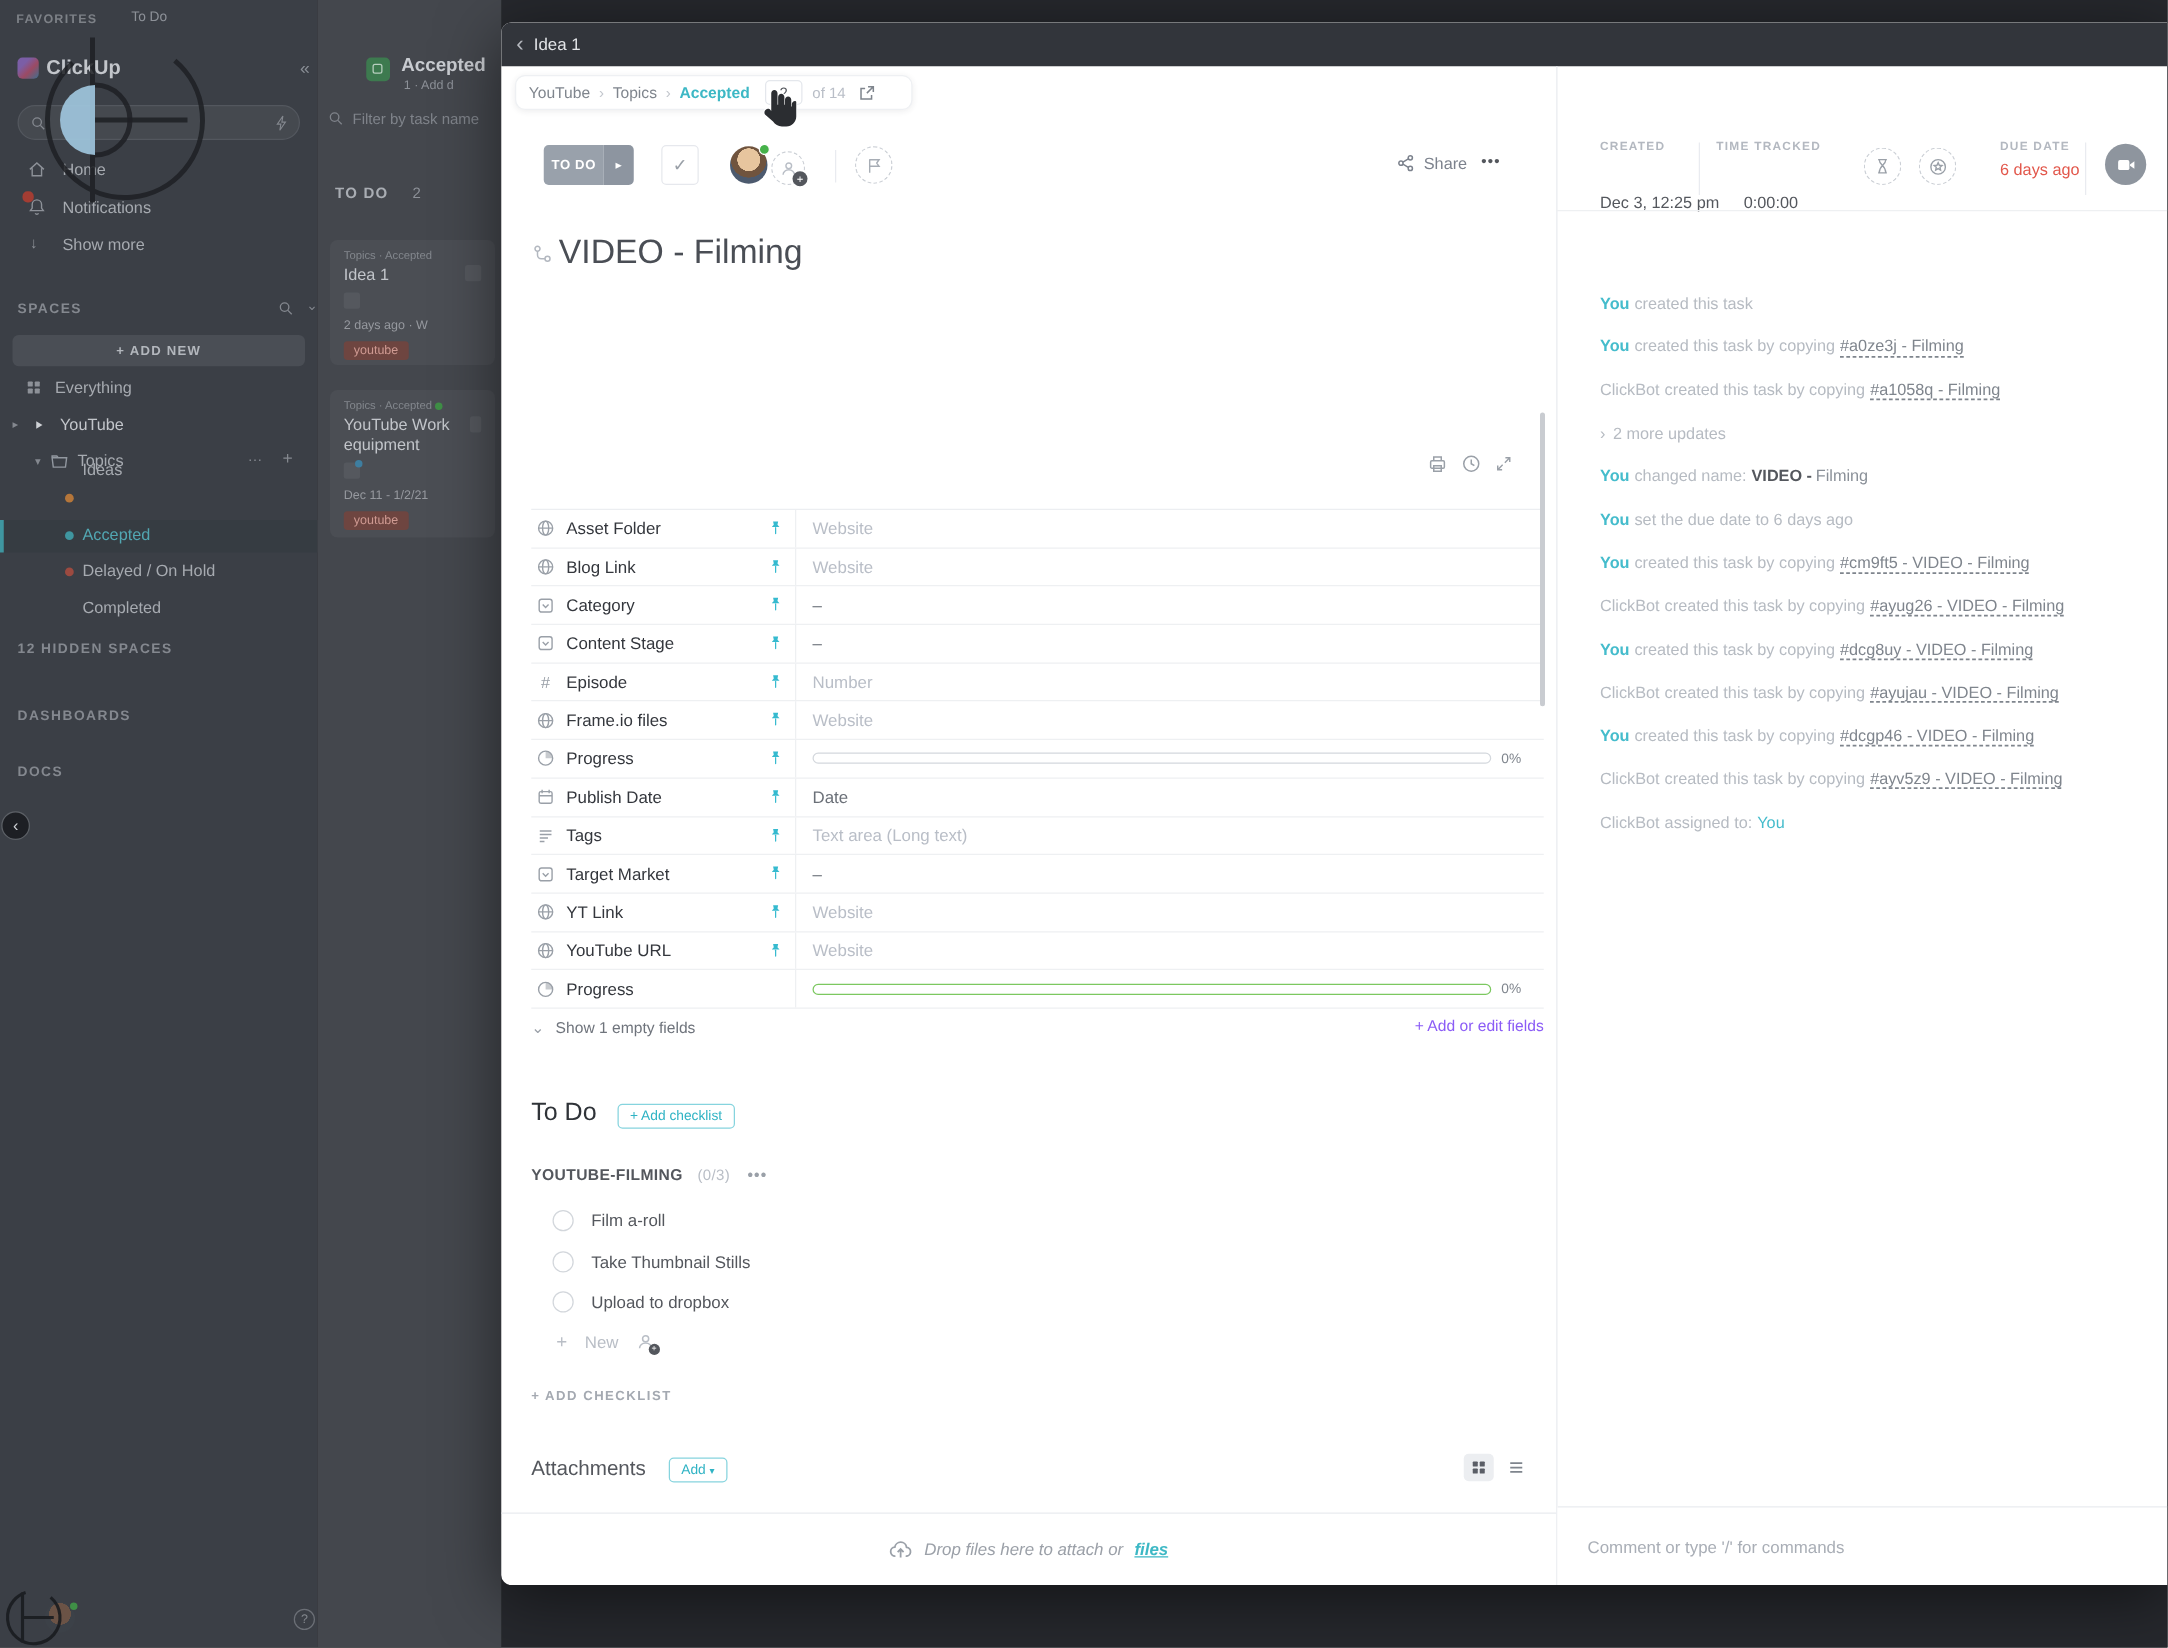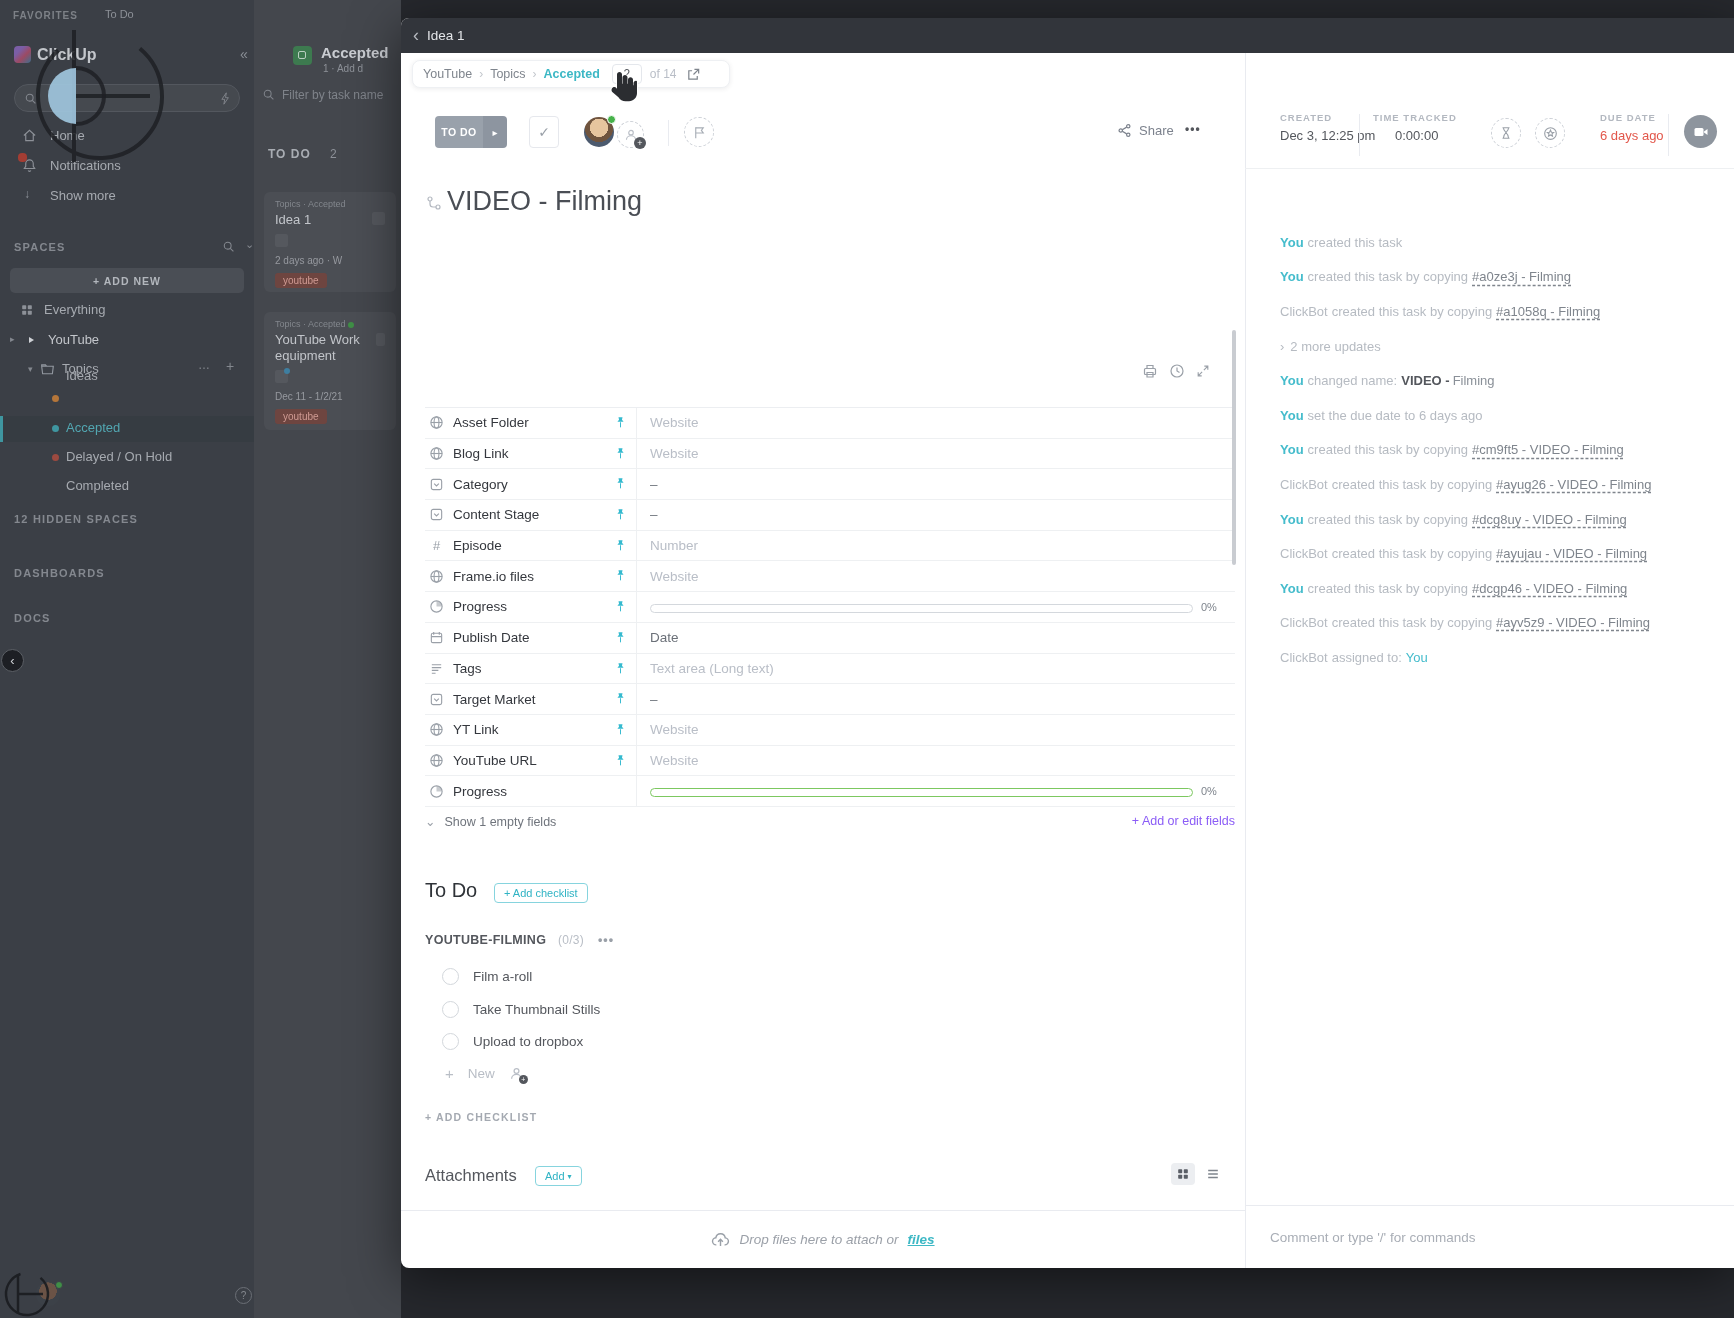--- a/index.html
+++ b/index.html
@@ -50,31 +50,31 @@
   .status-btn{left:34px;top:98px;height:32px;display:flex;}
   .status-main{width:48px;background:#99a1ab;color:#fff;font-size:10.5px;font-weight:bold;letter-spacing:.5px;display:flex;align-items:center;justify-content:center;border-radius:4px 0 0 4px;}
   .status-arrow{width:24px;background:#8d95a0;color:#fff;display:flex;align-items:center;justify-content:center;border-radius:0 4px 4px 0;font-size:10px;}
   .chk-btn{left:128px;top:98px;width:30px;height:32px;border:1px solid #e6e8ed;border-radius:4px;display:flex;align-items:center;justify-content:center;color:#9aa0a8;font-size:14px;}
   .avatar{left:183px;top:99px;width:30px;height:30px;border-radius:50%;background:radial-gradient(circle at 50% 36%,#e7c59e 0 37%,#70543e 38% 58%,#4c5a6e 59% 100%);}
   .odot{width:9px;height:9px;border-radius:50%;background:#46b24a;border:1.5px solid #fff;}
   .dashcirc{border:1.4px dashed #ccd0d6;border-radius:50%;display:flex;align-items:center;justify-content:center;}
   .tb-divider{width:1px;background:#e9ebf0;}
   .share{display:flex;align-items:center;gap:7px;color:#7c828d;font-size:13px;}
   .meta-label{font-size:9.5px;letter-spacing:1px;color:#b3b8c0;font-weight:bold;}
-  .meta-value{font-size:13px;color:#54575d;}
+  .meta-value{font-size:13px;color:#54575d;margin-top:26px;}
   .playdot{width:15px;height:15px;border-radius:50%;background:#46b24a;position:relative;}
   .playdot:after{content:"";position:absolute;left:6px;top:4.5px;border-left:5px solid #fff;border-top:3px solid transparent;border-bottom:3px solid transparent;}
   .task-title{font-size:27px;color:#4a4e55;}
   .frows{left:24px;top:389px;width:810px;}
   .frow{display:flex;height:30.7px;border-top:1px solid #eef0f2;align-items:center;}
   .frow:first-child{border-top:1px solid #eceef1;}
   .fcell-l{width:212px;display:flex;align-items:center;gap:9px;padding-left:4px;height:100%;border-right:1px solid #eef0f2;position:relative;}
   .flabel{font-size:13.5px;color:#34373d;}
   .fpin{position:absolute;right:9px;top:8px;color:#35bacf;}
-  .fcell-v{flex:1;display:flex;align-items:flex-end;padding-left:13px;}
+  .fcell-v{flex:1;display:flex;align-items:center;padding-left:13px;}
   .v-ph{font-size:13.5px;color:#b9bec7;}
   .v-dash{font-size:13.5px;color:#6f747c;}
   .v-date{font-size:13.5px;color:#6b7078;}
   .pbar{width:543px;height:9px;border-radius:5px;border:1.3px solid #d4d8dd;}
   .pbar.green{border-color:#7cc860;}
   .ppct{font-size:11px;color:#7f858d;margin-left:8px;}
   .showempty{display:flex;height:30px;border-top:1px solid #eef0f2;align-items:center;justify-content:space-between;font-size:12.5px;color:#6f747c;}
   .addfields{font-size:12.5px;color:#8b5cf6;}
   .tealbtn{display:inline-flex;align-items:center;border:1px solid #86d4de;color:#2fb3c4;background:#fff;border-radius:4px;font-size:11px;padding:3px 9px;gap:3px;}
   .cl-head{font-size:12.5px;font-weight:bold;color:#54575d;letter-spacing:.3px;}

